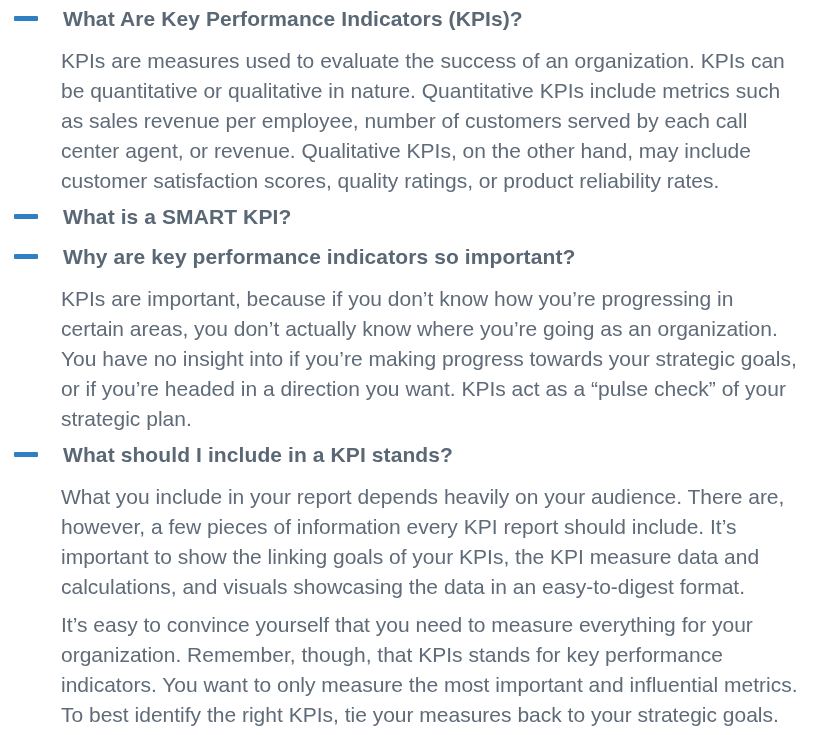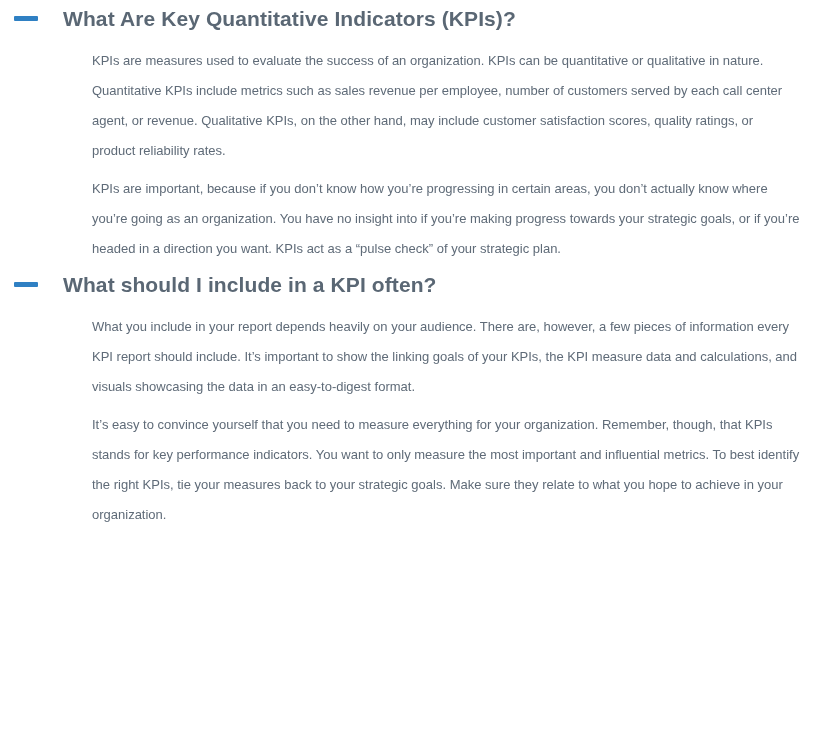--- a/index.html
+++ b/index.html
@@ -36,50 +36,58 @@
   }
   .faq-q h2 {
     margin-left: 63px;
     font-size: 21px;
     line-height: 26px;
     font-weight: bold;
     letter-spacing: 0.1px;
     color: var(--heading-text);
   }
   .faq-item p {
-    margin: 0 0 8px 92px;
-    font-size: 13px;
+    margin: 0 0 8px 61px;
+    font-size: 21px;
     line-height: 30px;
     color: var(--body-text);
   }
 </style>
 </head>
 <body>
 
 <div class="faq">
 
   <section class="faq-item">
     <div class="faq-q">
       <span class="dash"></span>
-      <h2>What Are Key Quantitative Indicators (KPIs)?</h2>
+      <h2>What Are Key Performance Indicators (KPIs)?</h2>
     </div>
     <p>KPIs are measures used to evaluate the success of an organization. KPIs can be quantitative or qualitative in nature. Quantitative KPIs include metrics such as sales revenue per employee, number of customers served by each call center agent, or revenue. Qualitative KPIs, on the other hand, may include customer satisfaction scores, quality ratings, or product reliability rates.</p>
   </section>
 
   <section class="faq-item">
+    <div class="faq-q">
+      <span class="dash"></span>
+      <h2>What is a SMART KPI?</h2>
+    </div>
   </section>
 
   <section class="faq-item">
+    <div class="faq-q">
+      <span class="dash"></span>
+      <h2>Why are key performance indicators so important?</h2>
+    </div>
     <p>KPIs are important, because if you don’t know how you’re progressing in certain areas, you don’t actually know where you’re going as an organization. You have no insight into if you’re making progress towards your strategic goals, or if you’re headed in a direction you want. KPIs act as a “pulse check” of your strategic plan.</p>
   </section>
 
   <section class="faq-item">
     <div class="faq-q">
       <span class="dash"></span>
-      <h2>What should I include in a KPI often?</h2>
+      <h2>What should I include in a KPI stands?</h2>
     </div>
     <p>What you include in your report depends heavily on your audience. There are, however, a few pieces of information every KPI report should include. It’s important to show the linking goals of your KPIs, the KPI measure data and calculations, and visuals showcasing the data in an easy-to-digest format.</p>
   </section>
 
   <section class="faq-item">
     <p>It’s easy to convince yourself that you need to measure everything for your organization. Remember, though, that KPIs stands for key performance indicators. You want to only measure the most important and influential metrics. To best identify the right KPIs, tie your measures back to your strategic goals. Make sure they relate to what you hope to achieve in your organization.</p>
   </section>
 
 </div>
 

